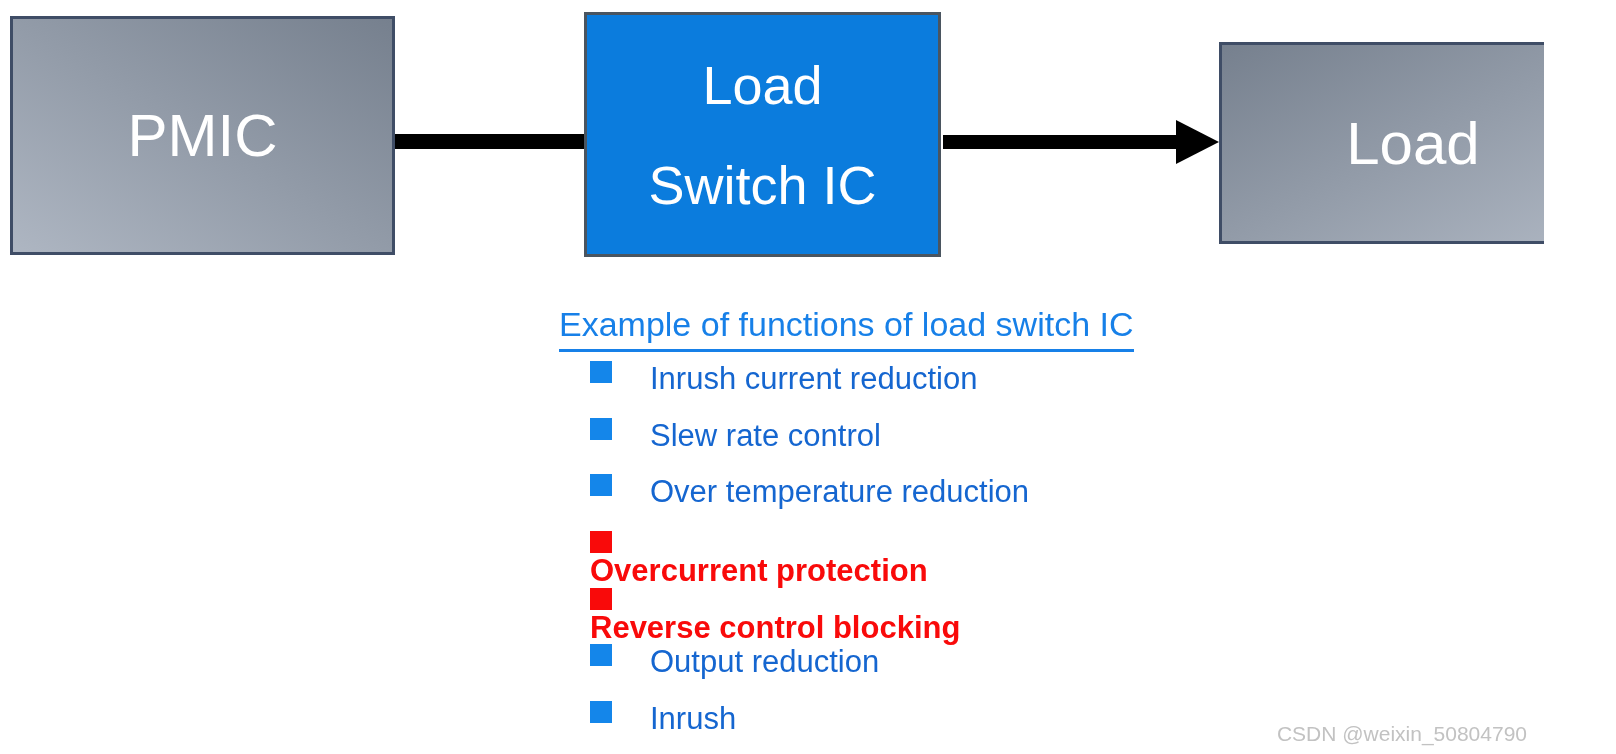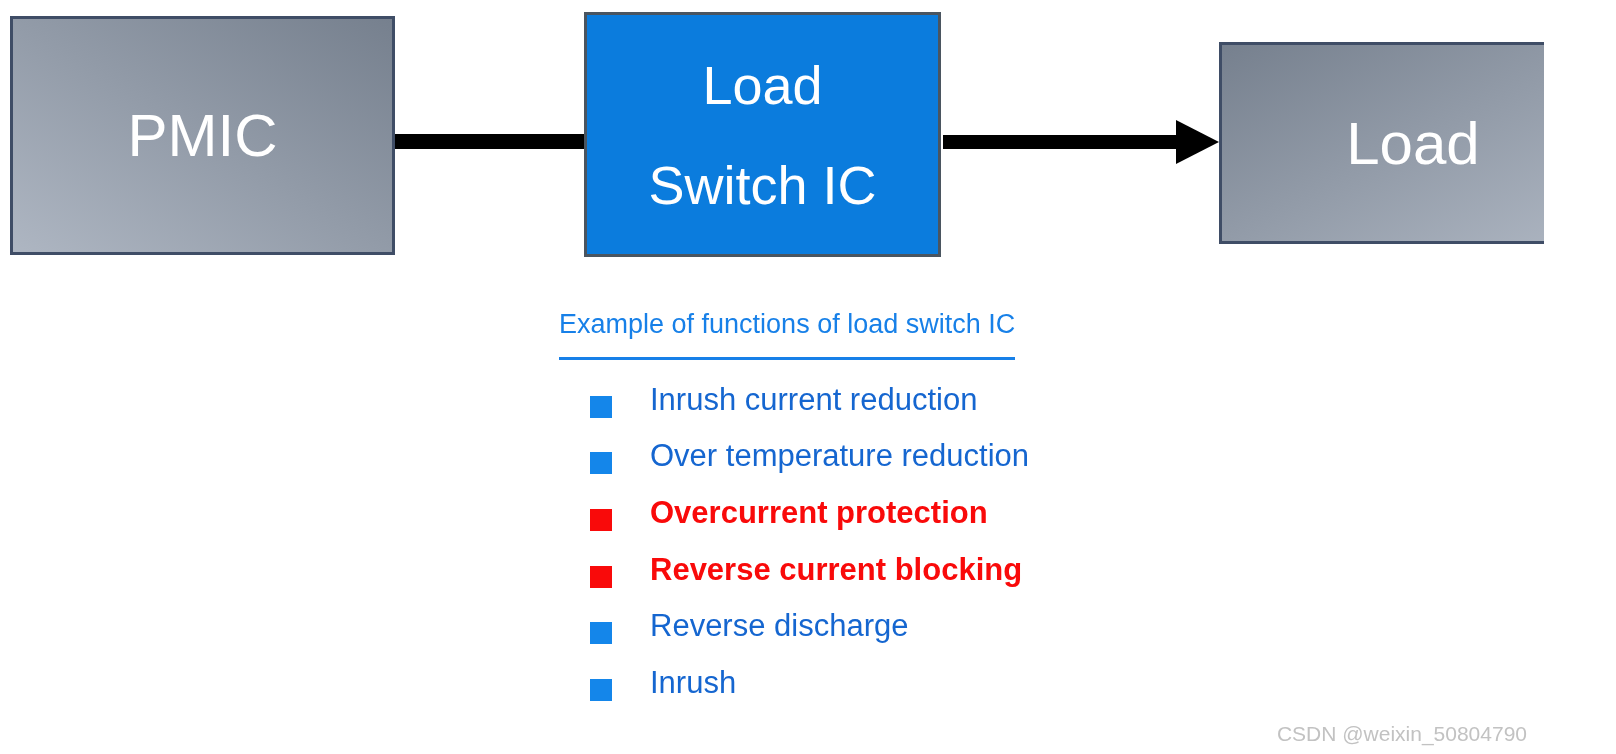--- a/index.html
+++ b/index.html
@@ -76,49 +76,50 @@
     border-top: 22px solid transparent;
     border-bottom: 22px solid transparent;
     border-left: 43px solid var(--arrow-black);
   }
 
   
   .fn-heading {
     position: absolute;
     left: 559px; top: 303px;
     display: inline-block;
-    font-size: 27px;
+    font-size: 34px;
     line-height: 42px;
     color: var(--heading-blue);
     border-bottom: 3px solid var(--heading-blue);
-    padding-bottom: 12px;
+    padding-bottom: 4px;
     white-space: nowrap;
   }
   .fn-list {
     position: absolute;
     left: 590px; top: 361px;
     list-style: none;
   }
   .fn-item {
     display: flex;
-    align-items: flex-end;
+    align-items: flex-start;
     height: 56.7px;
     color: var(--item-blue);
     font-size: 31px;
     white-space: nowrap;
   }
   .fn-item .bullet {
     width: 22px; height: 22px;
     margin-right: 38px;
     background: var(--bullet-blue);
     flex: 0 0 auto;
   }
   .fn-item.em {
     color: var(--emphasis-red);
     font-weight: bold;
+    flex-direction: column;
   }
   .fn-item.em .bullet {
     background: var(--emphasis-red);
   }
 
   
   .watermark {
     position: absolute;
     right: 17px; top: 722px;
     font-size: 21px;
@@ -152,33 +153,37 @@
 
   <div class="fn-heading">Example of functions of load switch IC</div>
 
   <ul class="fn-list">
     <li class="fn-item">
       <span class="bullet"></span>
       <span>Inrush current reduction</span>
     </li>
     <li class="fn-item">
       <span class="bullet"></span>
+      <span>Slew rate control</span>
+    </li>
+    <li class="fn-item">
+      <span class="bullet"></span>
       <span>Over temperature reduction</span>
     </li>
     <li class="fn-item em">
       <span class="bullet"></span>
       <span>Overcurrent protection</span>
     </li>
     <li class="fn-item em">
       <span class="bullet"></span>
-      <span>Reverse current blocking</span>
+      <span>Reverse control blocking</span>
     </li>
     <li class="fn-item">
       <span class="bullet"></span>
-      <span>Reverse discharge</span>
+      <span>Output reduction</span>
     </li>
     <li class="fn-item">
       <span class="bullet"></span>
       <span>Inrush</span>
     </li>
   </ul>
 
   <div class="watermark">CSDN @weixin_50804790</div>
 
 </div>

